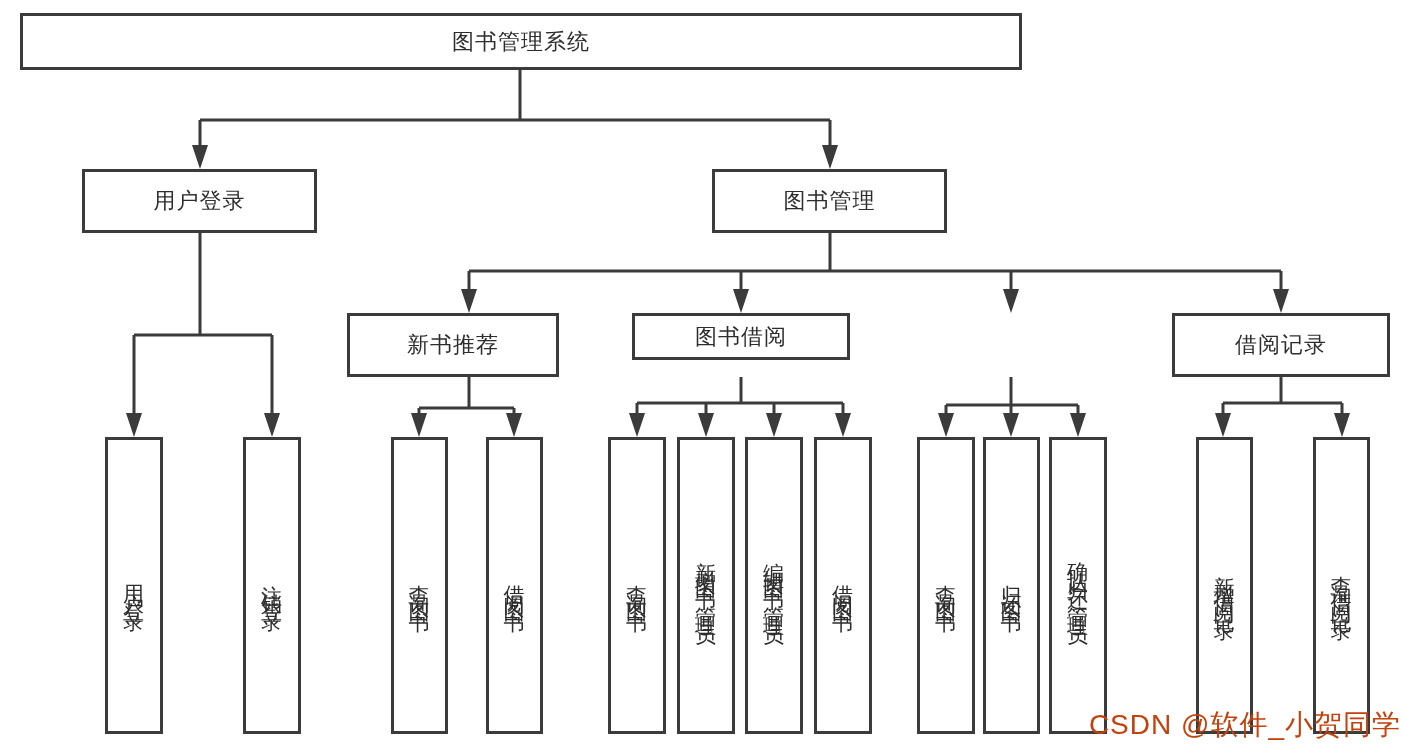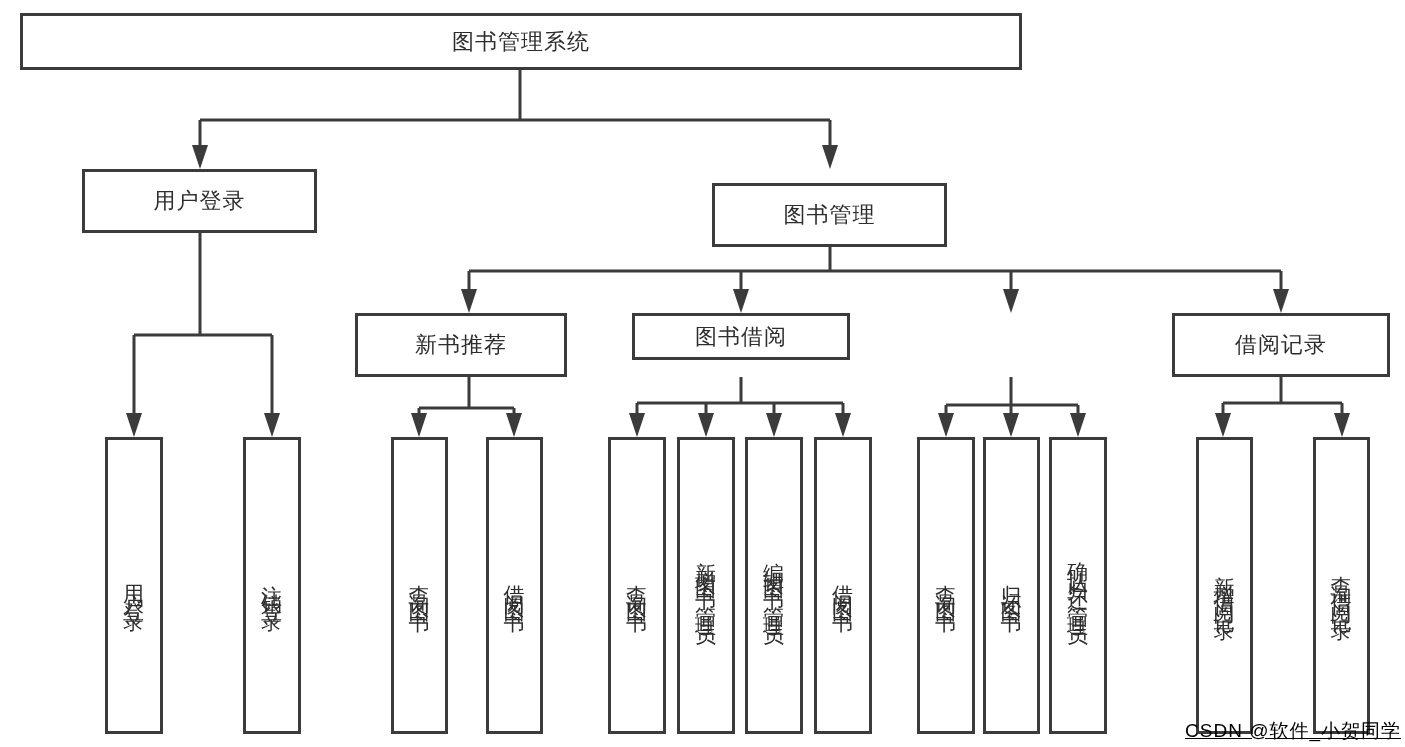--- a/index.html
+++ b/index.html
@@ -35,25 +35,24 @@
     text-orientation: mixed;
     font-size: 21px;
     line-height: 1.1;
     letter-spacing: 9px;
     white-space: nowrap;
   }
   .watermark {
     position: absolute;
     right: 4px;
     bottom: 3px;
-    font-size: 19px;
-    color: #000000;
+    font-size: 28px;
+    color: #c2410c;
     letter-spacing: 1px;
     z-index: 5;
-    text-decoration: underline;
   }
 </style>
 </head>
 <body>
 
 <div class="canvas">
 
   <svg class="connectors" width="1405" height="747" viewBox="0 0 1405 747" aria-hidden="true">
 
     <path fill="none" stroke="#3b3b3b" stroke-width="3" d="
@@ -71,23 +70,23 @@
       M461,289 h16 l-8,24 z  M733,289 h16 l-8,24 z  M1003,289 h16 l-8,24 z  M1273,289 h16 l-8,24 z
       M411,413 h16 l-8,24 z  M506,413 h16 l-8,24 z
       M629,413 h16 l-8,24 z  M698,413 h16 l-8,24 z  M766,413 h16 l-8,24 z  M835,413 h16 l-8,24 z
       M938,413 h16 l-8,24 z  M1003,413 h16 l-8,24 z  M1070,413 h16 l-8,24 z
       M1215,413 h16 l-8,24 z M1334,413 h16 l-8,24 z"></path>
   </svg>
 
   <div class="node" style="left:20px; top:13px; width:1002px; height:57px;">图书管理系统</div>
 
   <div class="node" style="left:82px; top:169px; width:235px; height:64px;">用户登录</div>
-  <div class="node" style="left:712px; top:183px; width:235px; height:64px;">图书管理</div>
+  <div class="node" style="left:712px; top:169px; width:235px; height:64px;">图书管理</div>
 
-  <div class="node" style="left:355px; top:313px; width:212px; height:64px;">新书推荐</div>
+  <div class="node" style="left:347px; top:313px; width:212px; height:64px;">新书推荐</div>
   <div class="node" style="left:632px; top:313px; width:218px; height:47px;">图书借阅</div>
   <div class="node" style="left:1172px; top:313px; width:218px; height:64px;">借阅记录</div>
 
   <div class="node leaf" style="left:105px; top:437px; width:58px; height:297px;">
     <span>用户登录</span>
   </div>
   <div class="node leaf" style="left:243px; top:437px; width:58px; height:297px;">
     <span>注销登录</span>
   </div>
 

